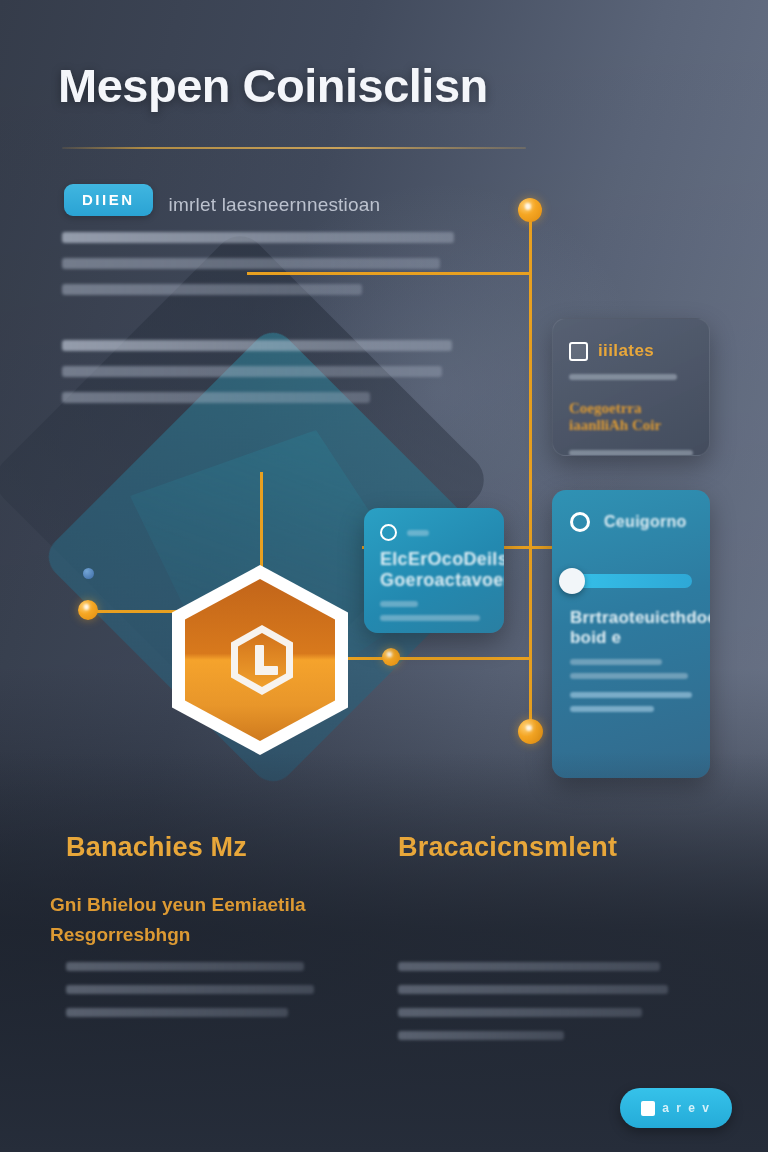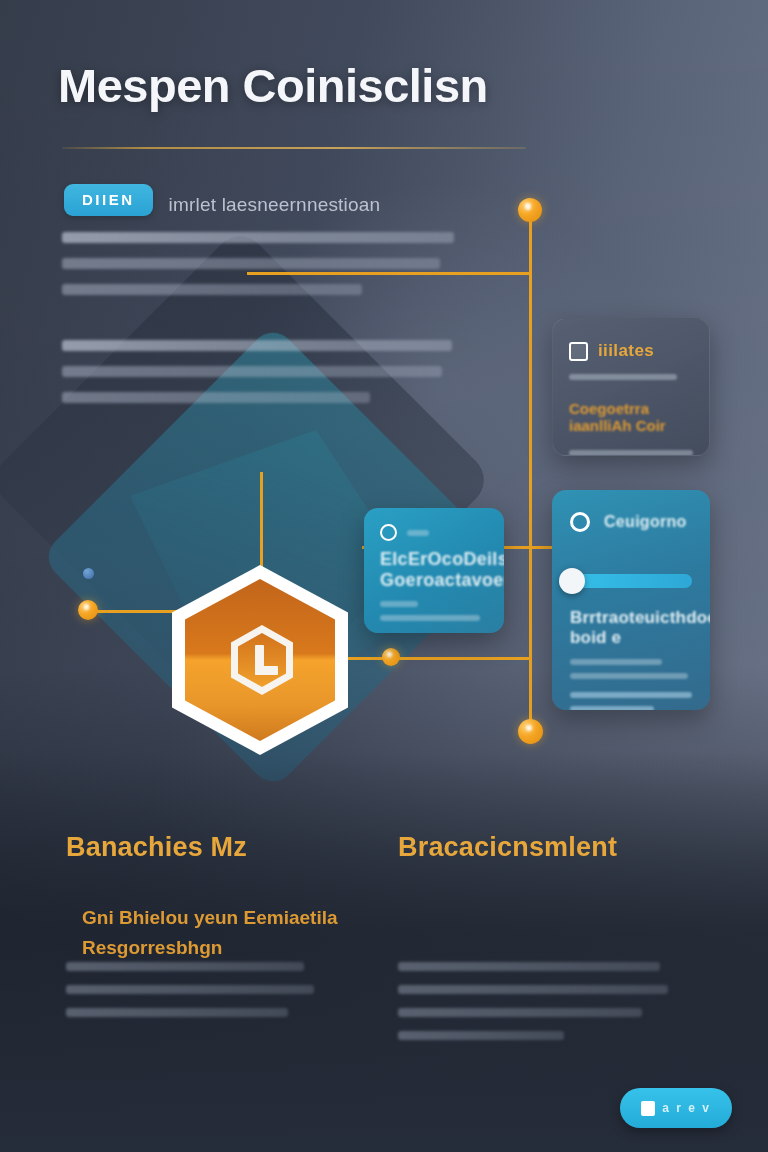--- a/index.html
+++ b/index.html
@@ -203,20 +203,21 @@
   .card-title-white {
     font-size: 18px; font-weight: bold;
     color: rgba(235,245,250,0.92);
     filter: blur(0.8px);
     letter-spacing: .3px;
   }
   .card-sub-gold {
     font-size: 15px; font-weight: bold;
     color: #dd9a33;
     filter: blur(0.9px);
+    font-family: Liberation Serif, serif;
   }
   .card-body-white {
     font-size: 17px; font-weight: bold;
     color: rgba(240,248,252,0.92);
     filter: blur(0.9px);
     letter-spacing: .2px;
   }
   .mini-line {
     height: 6px; border-radius: 3px;
     background: rgba(215,228,240,0.38);
@@ -397,21 +398,21 @@
       </div>
       <div class="card-title-white" style="margin-top:8px;line-height:21px;">
         <div>ElcErOcoDeils</div>
         <div>Goeroactavoeroitdrilo</div>
       </div>
       <div class="mini-line" style="width:38px;margin-top:10px;"></div>
       <div class="mini-line" style="width:100px;"></div>
     </div>
   </div>
 
-  <div class="card card-blue" style="left:552px;top:490px;width:158px;height:220px;">
+  <div class="card card-blue" style="left:552px;top:490px;width:158px;height:288px;">
     <div style="padding:22px 18px 0;">
       <div class="card-head" style="gap:14px;">
         <span class="icon-circle"></span>
         <span class="card-title-white" style="font-size:16px;">Ceuigorno</span>
       </div>
 
       <div class="slider-track" style="margin-top:42px;">
         <div class="slider-knob"></div>
       </div>
 
@@ -429,21 +430,21 @@
         <div class="hex-glyph-in">
           <div class="hex-L"></div>
         </div>
       </div>
     </div>
   </div>
 
   <div class="bottom-fade"></div>
 
   <div class="col-heading" style="left:66px;top:832px;">Banachies Mz</div>
-  <div class="col-sub" style="left:82px;top:890px;margin-top:13px;">Gni Bhielou yeun Eemiaetila Resgorresbhgn</div>
+  <div class="col-sub" style="left:50px;top:890px;">Gni Bhielou yeun Eemiaetila Resgorresbhgn</div>
   <div class="col-body" style="left:66px;top:962px;">
     <div class="blur-line" style="width:238px;"></div>
     <div class="blur-line" style="width:248px;"></div>
     <div class="blur-line" style="width:222px;"></div>
   </div>
 
   <div class="col-heading" style="left:398px;top:832px;">Bracacicnsmlent</div>
   <div class="col-body" style="left:398px;top:962px;">
     <div class="blur-line" style="width:262px;"></div>
     <div class="blur-line" style="width:270px;"></div>

